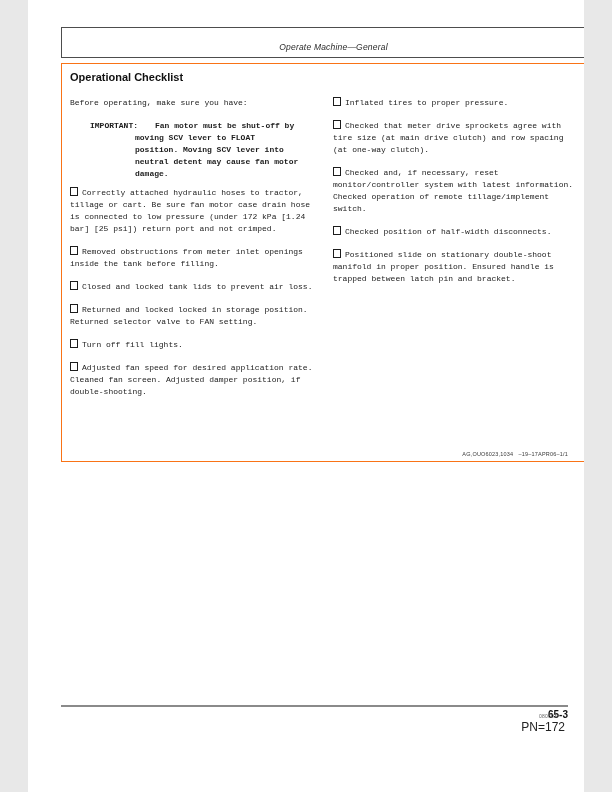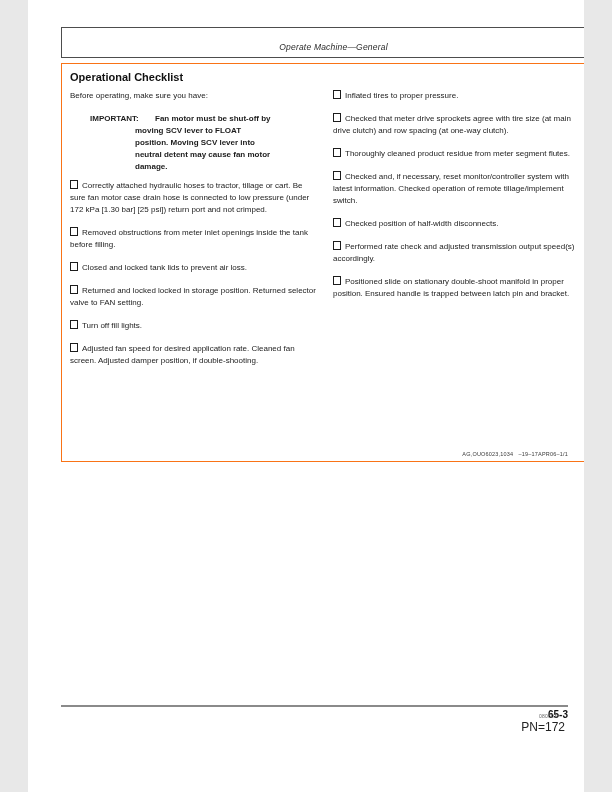--- a/index.html
+++ b/index.html
@@ -24,22 +24,23 @@
   
   .main-box{
     position:absolute;left:33px;top:63px;width:543px;height:397px;
     border:1px solid #f97316;
   }
   .section-title{
     position:absolute;left:8px;top:7px;margin:0;
     font-size:11px;font-weight:bold;color:#111;
   }
   .cols{
-    position:absolute;left:8px;top:26px;width:527px;
+    position:absolute;left:8px;top:33px;width:527px;
     display:flex;
+    font-family:Liberation Mono, monospace;
   }
   .col{width:248px;font-size:8px;line-height:12px;}
   .col.left{margin-right:15px;}
   .col p{margin:0 0 11px 0;}
   .intro{margin-bottom:11px;}
   .important{
     font-weight:bold;
     padding-left:65px;text-indent:-65px;
     margin-bottom:7px !important;
     max-width:230px;
@@ -85,35 +86,33 @@
     <div class="cols">
       <div class="col left">
         <p class="intro">Before operating, make sure you have:</p>
 
         <p class="important"><span class="imp-label">IMPORTANT:</span><span class="imp-lines">Fan motor must be shut-off by
 moving SCV lever to FLOAT
 position. Moving SCV lever into
 neutral detent may cause fan motor
 damage.</span></p>
 
-        <p class="item"><span class="cb"></span><span>Correctly attached hydraulic hoses to tractor, tillage or cart. Be sure fan motor case drain hose is connected to low pressure (under 172 kPa [1.30 bar] [25 psi]) return port and not crimped.</span></p>
+        <p class="item"><span class="cb"></span><span>Correctly attached hydraulic hoses to tractor, tillage or cart. Be sure fan motor case drain hose is connected to low pressure (under 172 kPa [1.24 bar] [25 psi]) return port and not crimped.</span></p>
         <p class="item"><span class="cb"></span><span>Removed obstructions from meter inlet openings inside the tank before filling.</span></p>
         <p class="item"><span class="cb"></span><span>Closed and locked tank lids to prevent air loss.</span></p>
         <p class="item"><span class="cb"></span><span>Returned and locked locked in storage position. Returned selector valve to FAN setting.</span></p>
         <p class="item"><span class="cb"></span><span>Turn off fill lights.</span></p>
         <p class="item"><span class="cb"></span><span>Adjusted fan speed for desired application rate. Cleaned fan screen. Adjusted damper position, if double-shooting.</span></p>
       </div>
 
       <div class="col right">
         <p class="item"><span class="cb"></span><span>Inflated tires to proper pressure.</span></p>
         <p class="item"><span class="cb"></span><span>Checked that meter drive sprockets agree with tire size (at main drive clutch) and row spacing (at one-way clutch).</span></p>
-        <p class="item"><span class="cb"></span><span>Thoroughly cleaned product residue from meter segment flutes.</span></p>
         <p class="item"><span class="cb"></span><span>Checked and, if necessary, reset monitor/controller system with latest information. Checked operation of remote tillage/implement switch.</span></p>
         <p class="item"><span class="cb"></span><span>Checked position of half-width disconnects.</span></p>
-        <p class="item"><span class="cb"></span><span>Performed rate check and adjusted transmission output speed(s) accordingly.</span></p>
         <p class="item"><span class="cb"></span><span>Positioned slide on stationary double-shoot manifold in proper position. Ensured handle is trapped between latch pin and bracket.</span></p>
       </div>
     </div>
 
     <div class="ref-code">AG,OUO6023,1034   –19–17APR06–1/1</div>
   </div>
 
   <div class="footer-rule"></div>
   <div class="page-num">65-3</div>
   <div class="date-code">080603</div>

